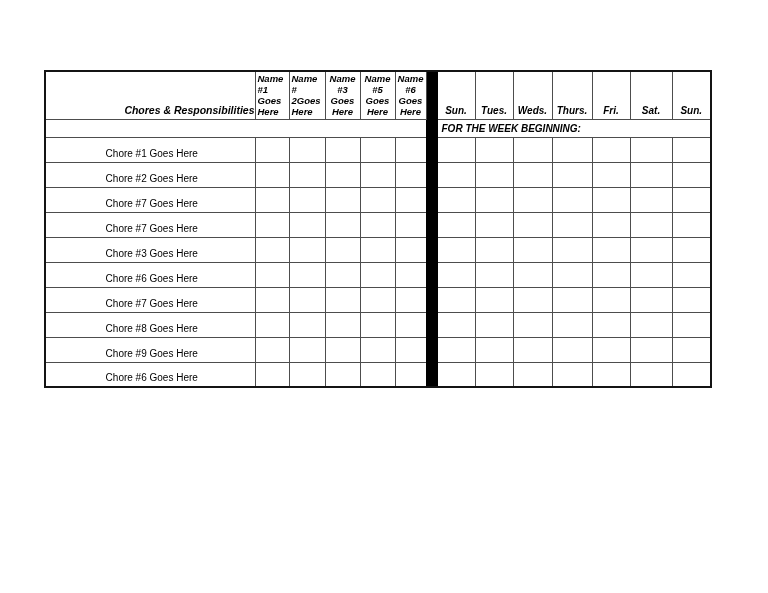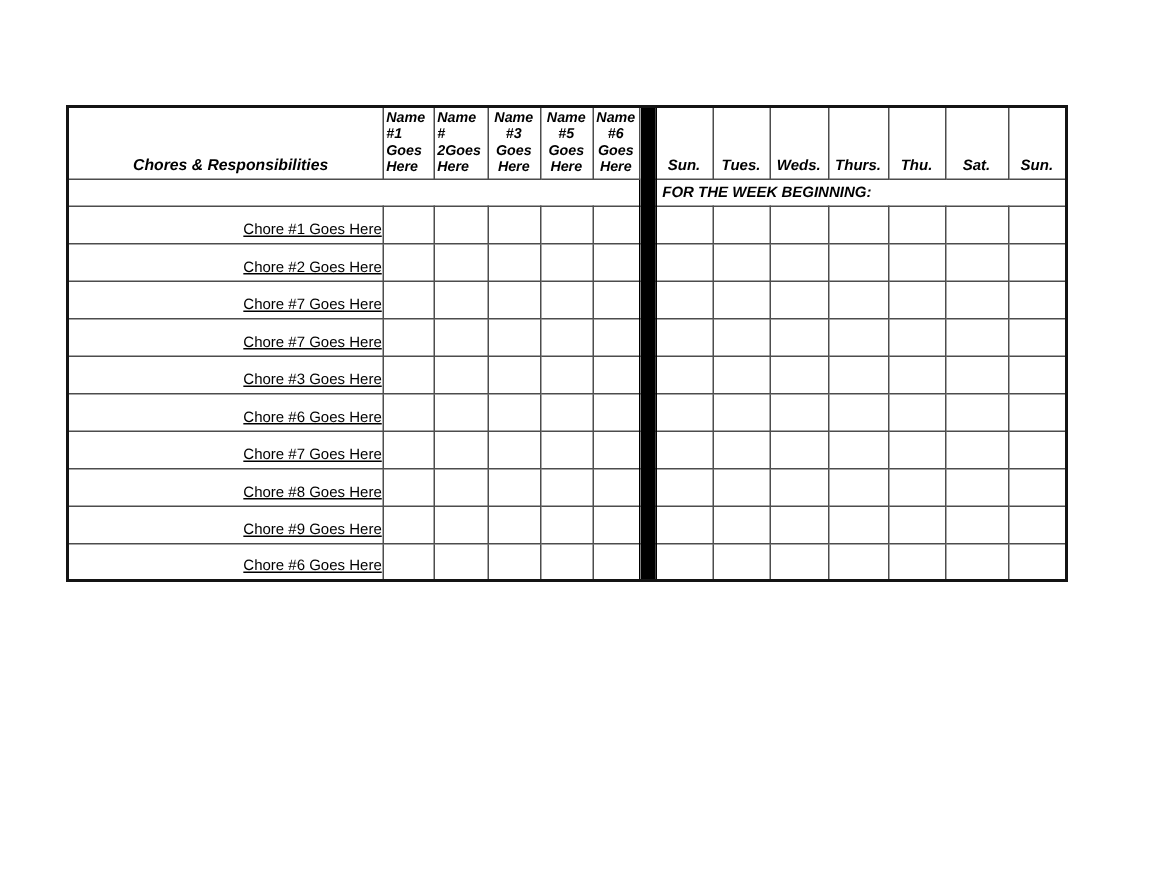--- a/index.html
+++ b/index.html
@@ -34,21 +34,21 @@
     border: 1px solid var(--grid-line);
     padding: 0;
     overflow: hidden;
   }
   tr.row-header { height: 48px; }
   tr.row-week   { height: 18px; }
   tr.row-chore  { height: 25px; }
 
   td.hdr-chores {
     vertical-align: bottom;
-    text-align: center;
+    text-align: right;
     padding: 0 0 3px 7px;
     font: italic bold 10.5px/12px "Liberation Sans", sans-serif;
   }
   td.hdr-name {
     vertical-align: top;
     padding-top: 1px;
     font: italic bold 9.5px/11px "Liberation Sans", sans-serif;
     white-space: pre-line;
     margin-top: 28px;
   }
@@ -65,24 +65,23 @@
     border-color: var(--divider-bar);
   }
   td.week-label {
     vertical-align: middle;
     text-align: left;
     padding-left: 4px;
     font: italic bold 10px "Liberation Sans", sans-serif;
   }
   td.chore-label {
     vertical-align: bottom;
-    text-align: right;
+    text-align: center;
     padding: 0 0 3px 3px;
     font: normal 10px "Liberation Sans", sans-serif;
-    text-decoration: underline;
   }
 </style>
 </head>
 <body>
 
 <div class="sheet">
   <table class="chore-chart">
     <colgroup>
       <col style="width:210px">
       <col style="width:34px">
@@ -120,21 +119,21 @@
 Here</td>
         <td class="hdr-name align-center">Name
 #6
 Goes
 Here</td>
         <td class="divider" rowspan="12"></td>
         <td class="hdr-day">Sun.</td>
         <td class="hdr-day">Tues.</td>
         <td class="hdr-day">Weds.</td>
         <td class="hdr-day">Thurs.</td>
-        <td class="hdr-day">Thu.</td>
+        <td class="hdr-day">Fri.</td>
         <td class="hdr-day">Sat.</td>
         <td class="hdr-day">Sun.</td>
       </tr>
       <tr class="row-week">
         <td colspan="6"></td>
         <td colspan="7" class="week-label">FOR THE WEEK BEGINNING:</td>
       </tr>
 
   <tr class="row-chore">
     <td class="chore-label">Chore #1 Goes Here</td>

